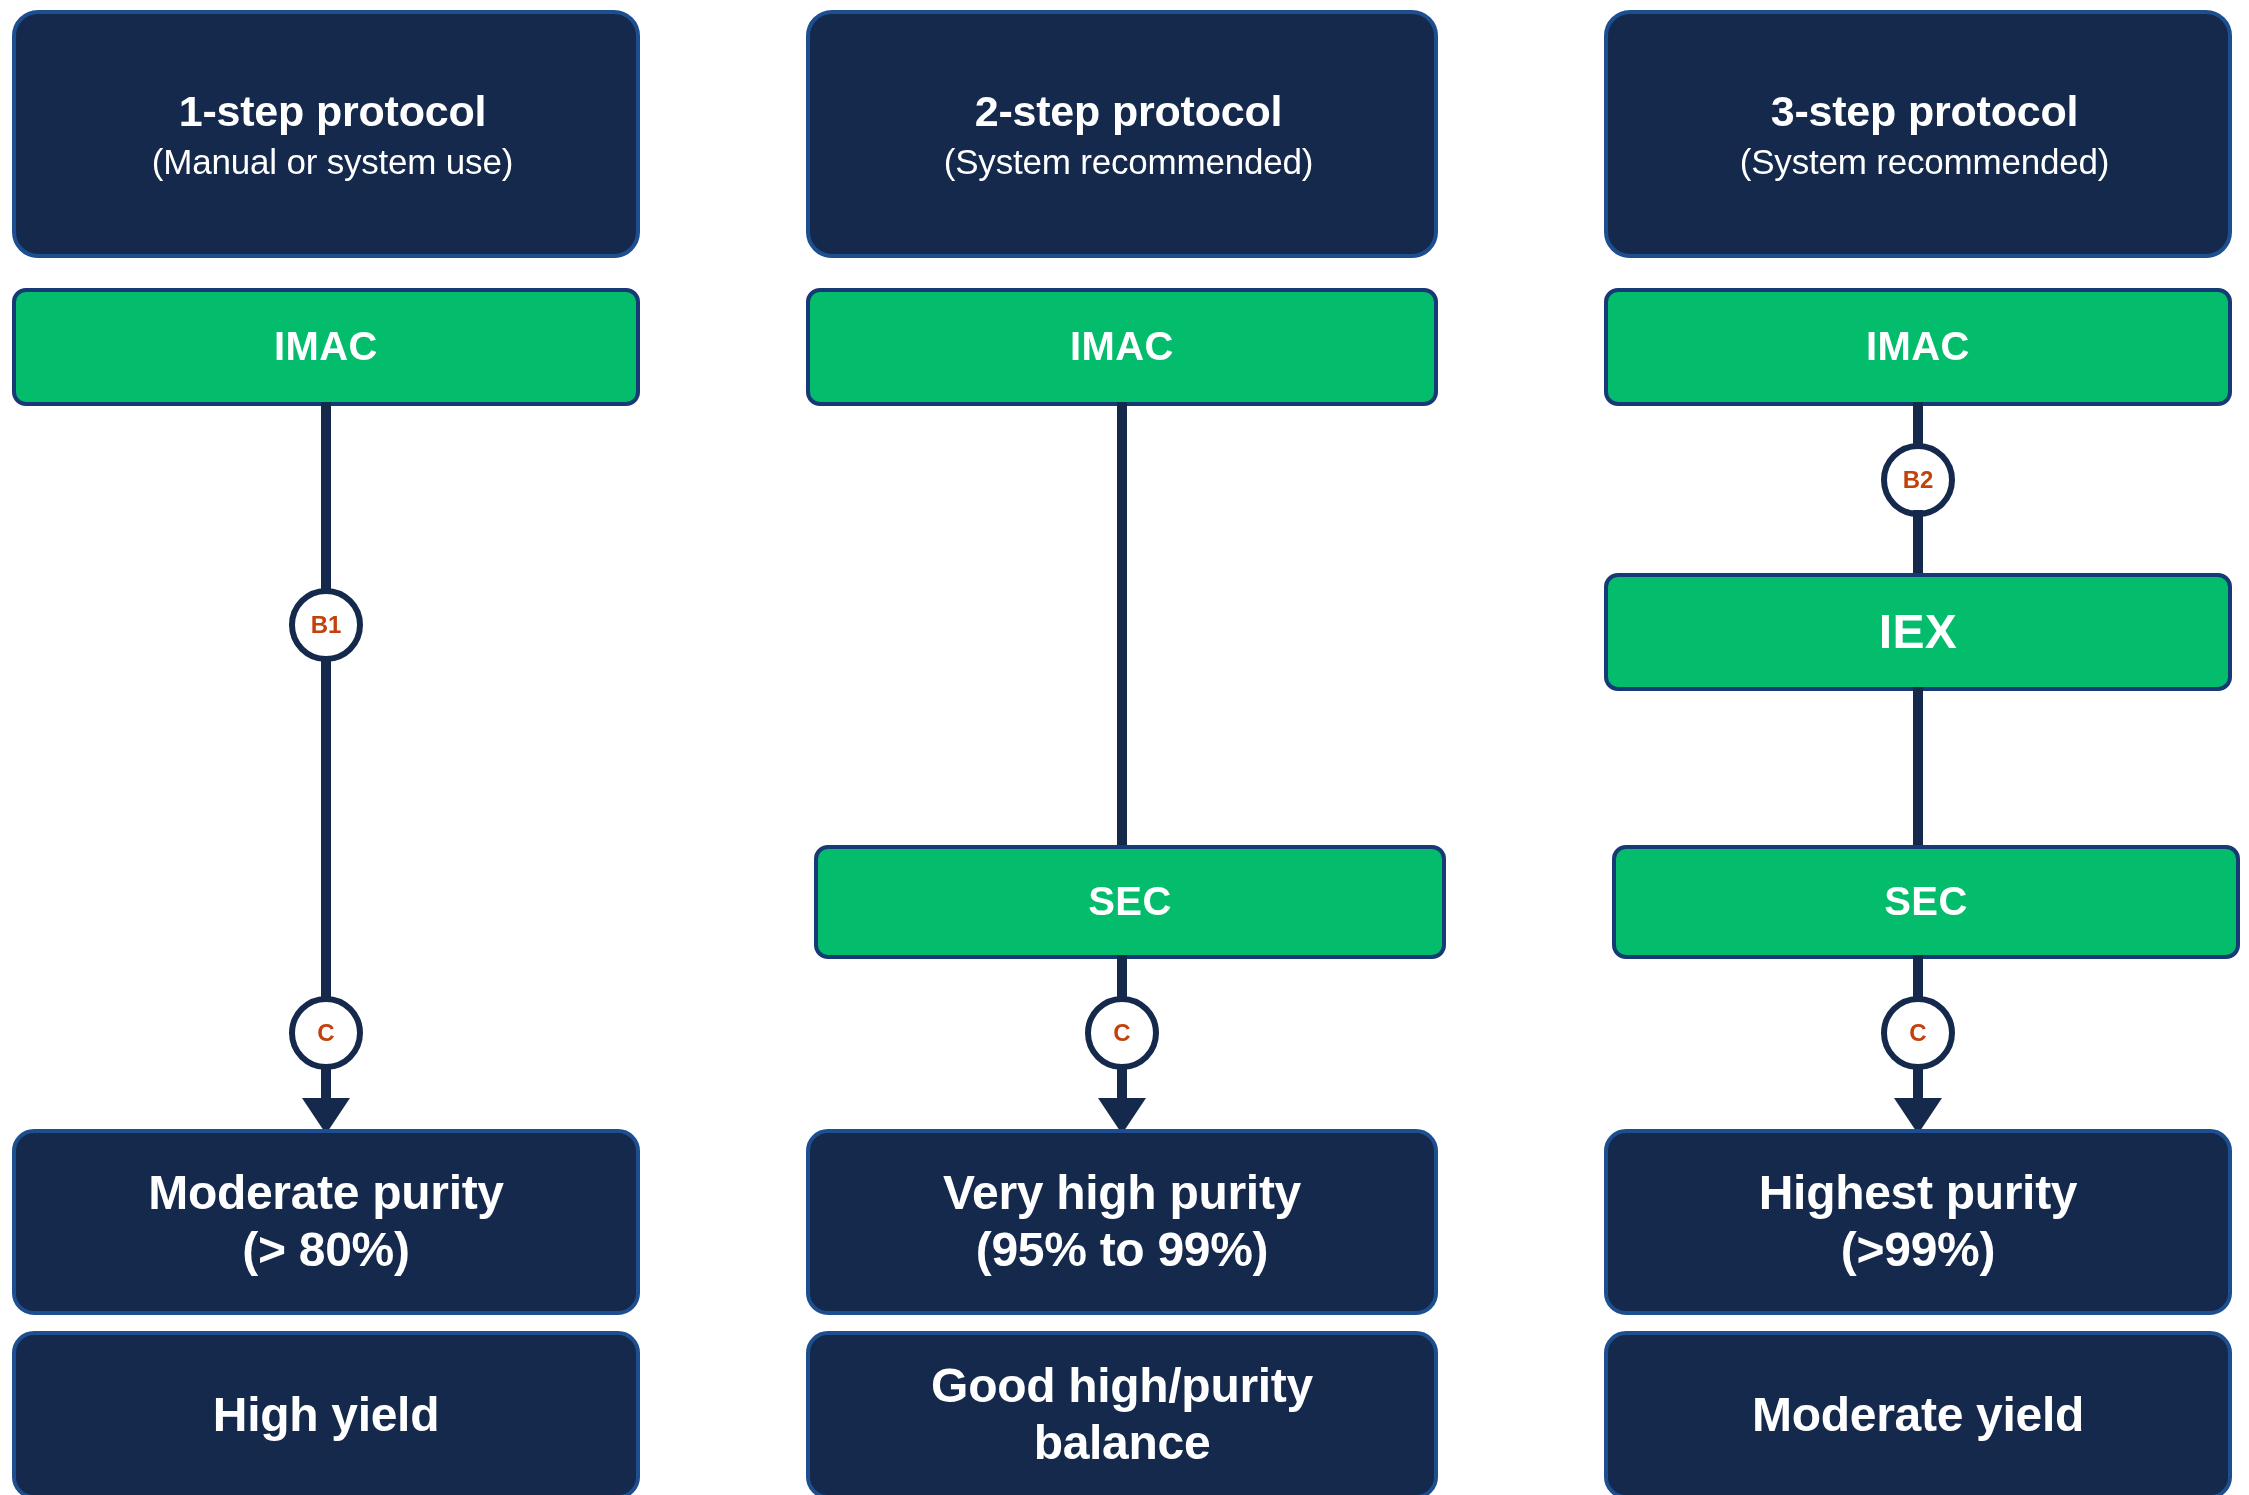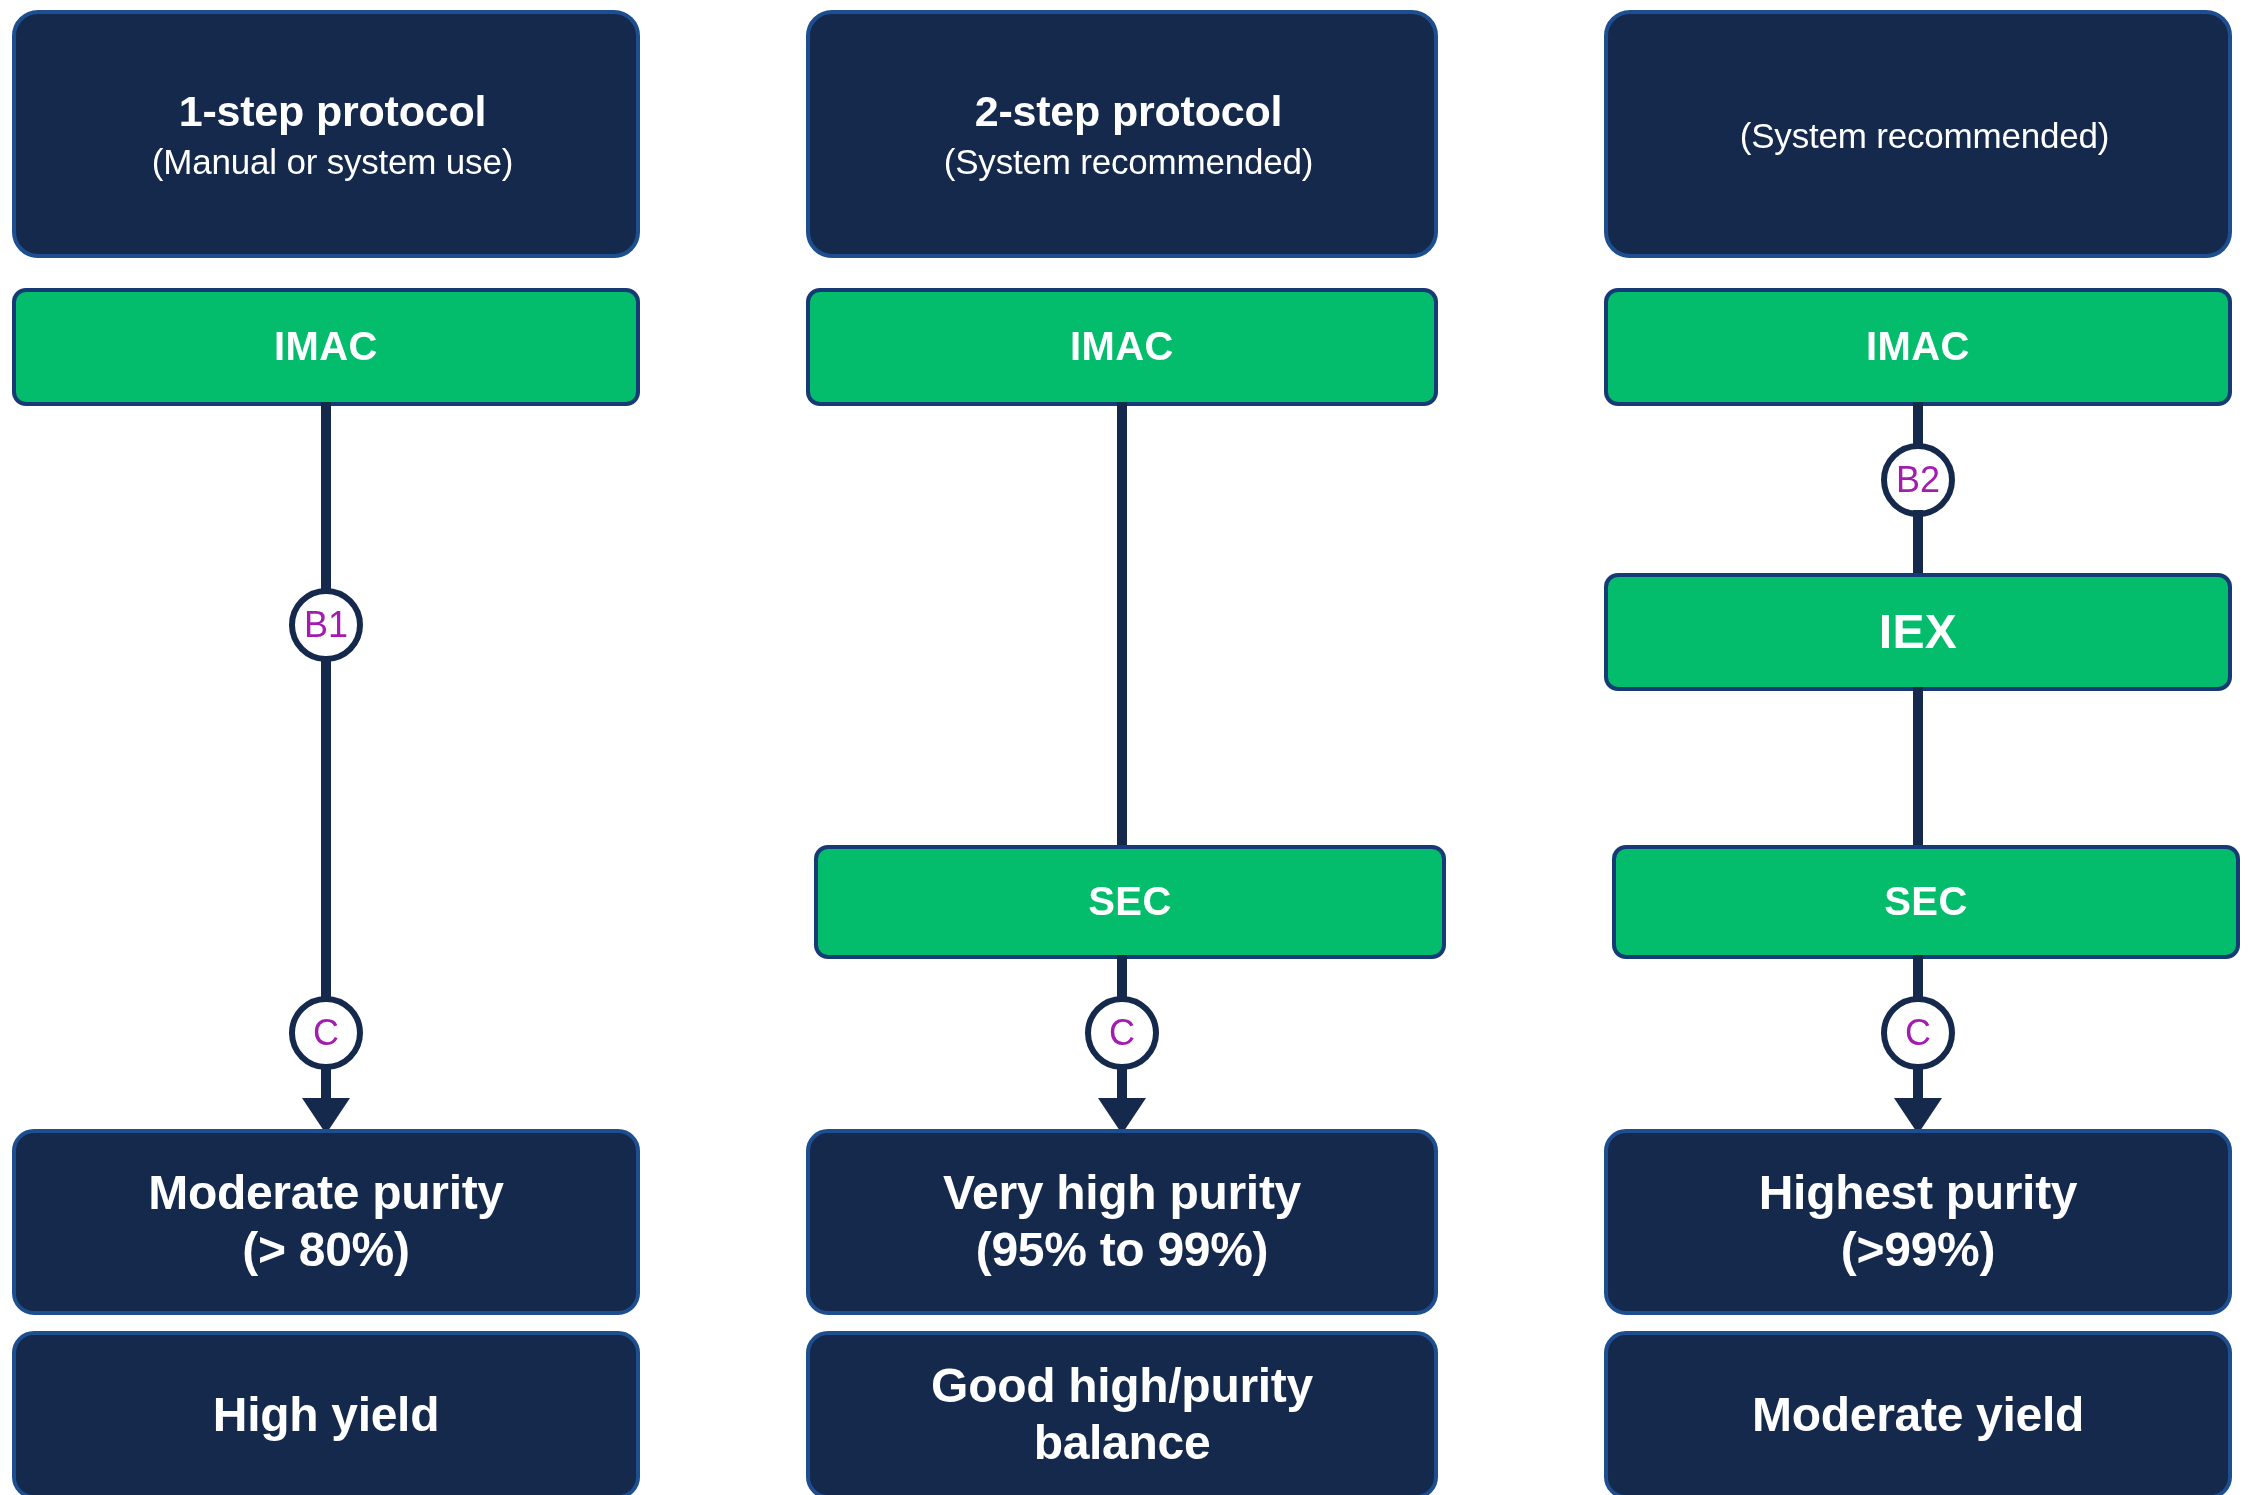--- a/index.html
+++ b/index.html
@@ -139,23 +139,23 @@
     transform: translateX(-50%);
     width: 74px;
     height: 74px;
     border-radius: 50%;
     background: #ffffff;
     border: 6px solid #15294c;
     box-sizing: border-box;
     display: flex;
     align-items: center;
     justify-content: center;
-    color: #a21caf;
-    font-size: 36px;
-    font-weight: normal;
+    color: #c2410c;
+    font-size: 24px;
+    font-weight: bold;
   }
   .node-b1 { top: 588px; }
   .node-b2 { top: 443px; }
   .node-c  { top: 996px; }
 
   .arrow-wrap {
     position: absolute;
     left: 50%;
     transform: translateX(-50%);
     top: 1068px;
@@ -249,20 +249,21 @@
 
     <div class="box box-navy outcome-yield">
       <div class="outcome-line">Good high/purity</div>
       <div class="outcome-line">balance</div>
     </div>
   </div>
 
   <div class="column col-3">
 
     <div class="box box-navy header-box">
+      <div class="header-title">3-step protocol</div>
       <div class="header-sub">(System recommended)</div>
     </div>
 
     <div class="box box-green step-imac">
       <div class="step-label">IMAC</div>
     </div>
 
     <div class="connector c3-line-a"></div>
     <div class="node node-b2">B2</div>
     <div class="connector c3-line-b"></div>

